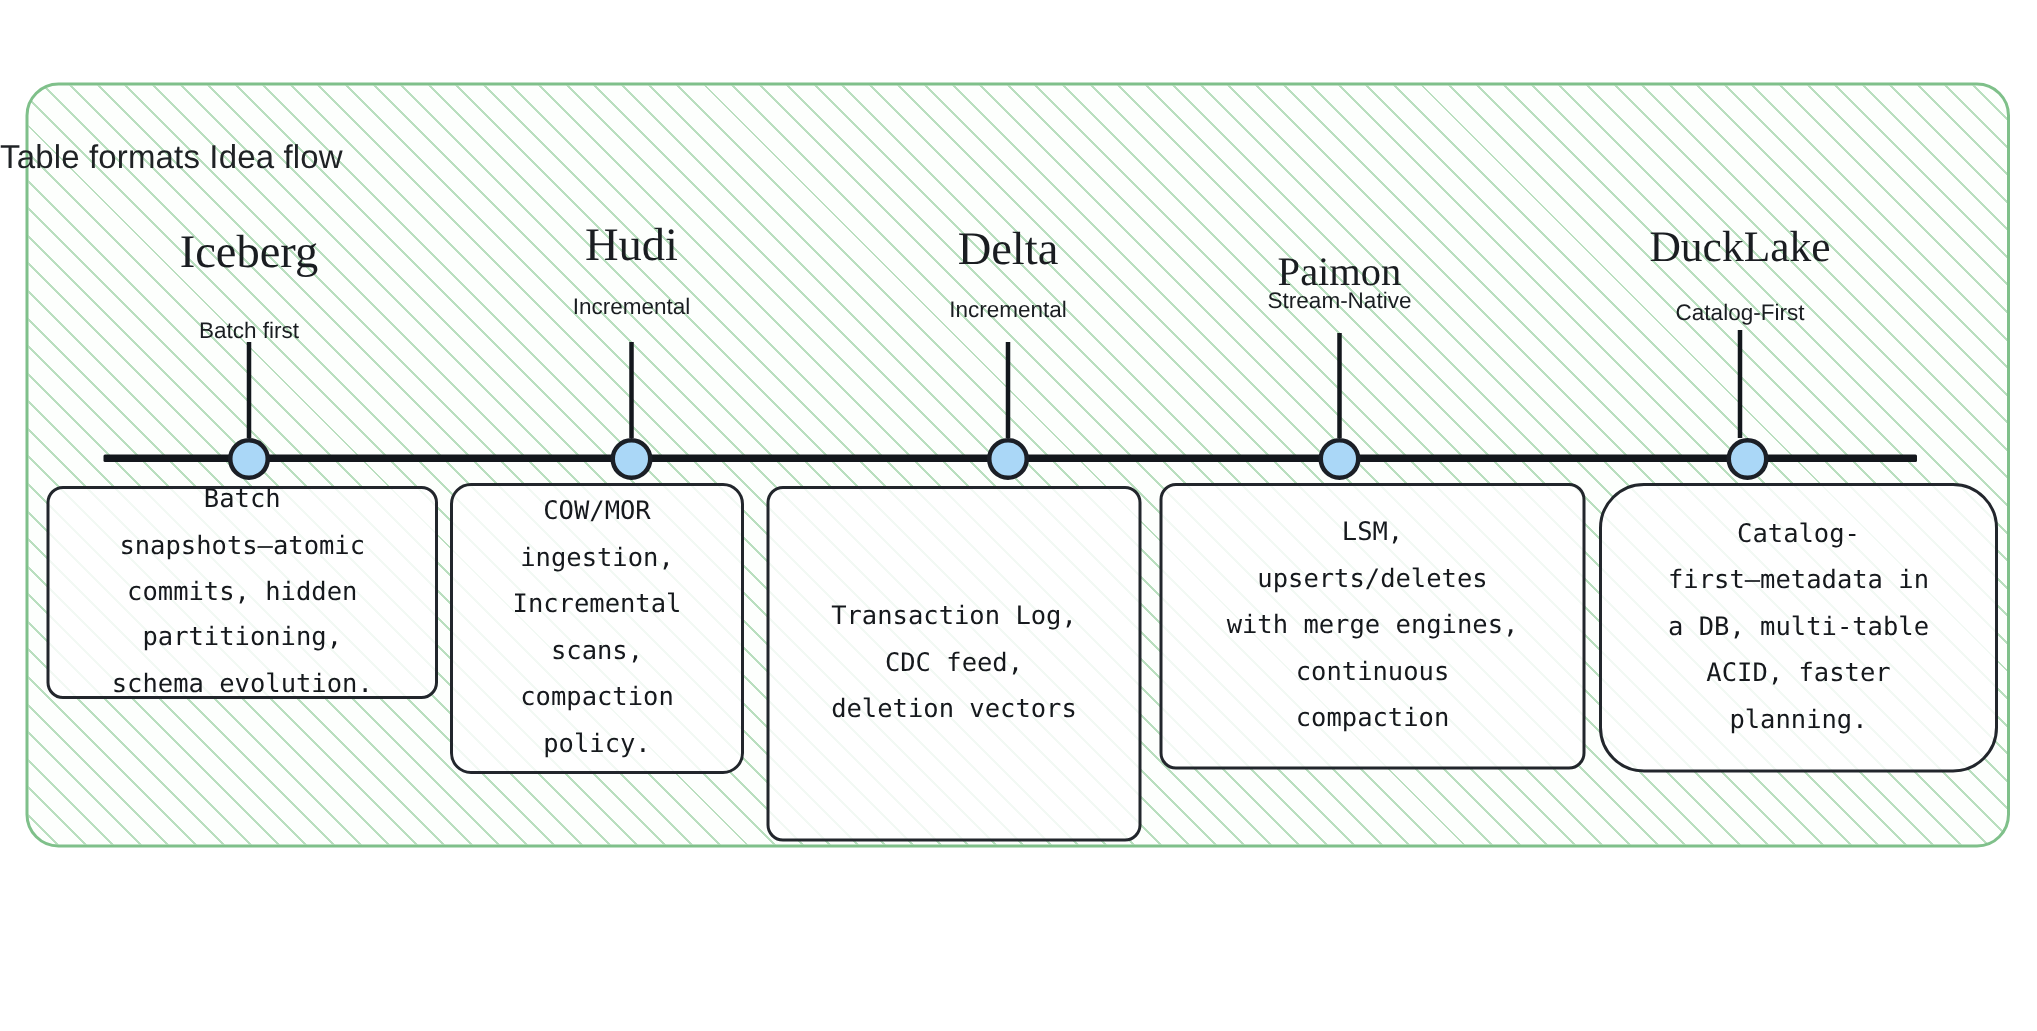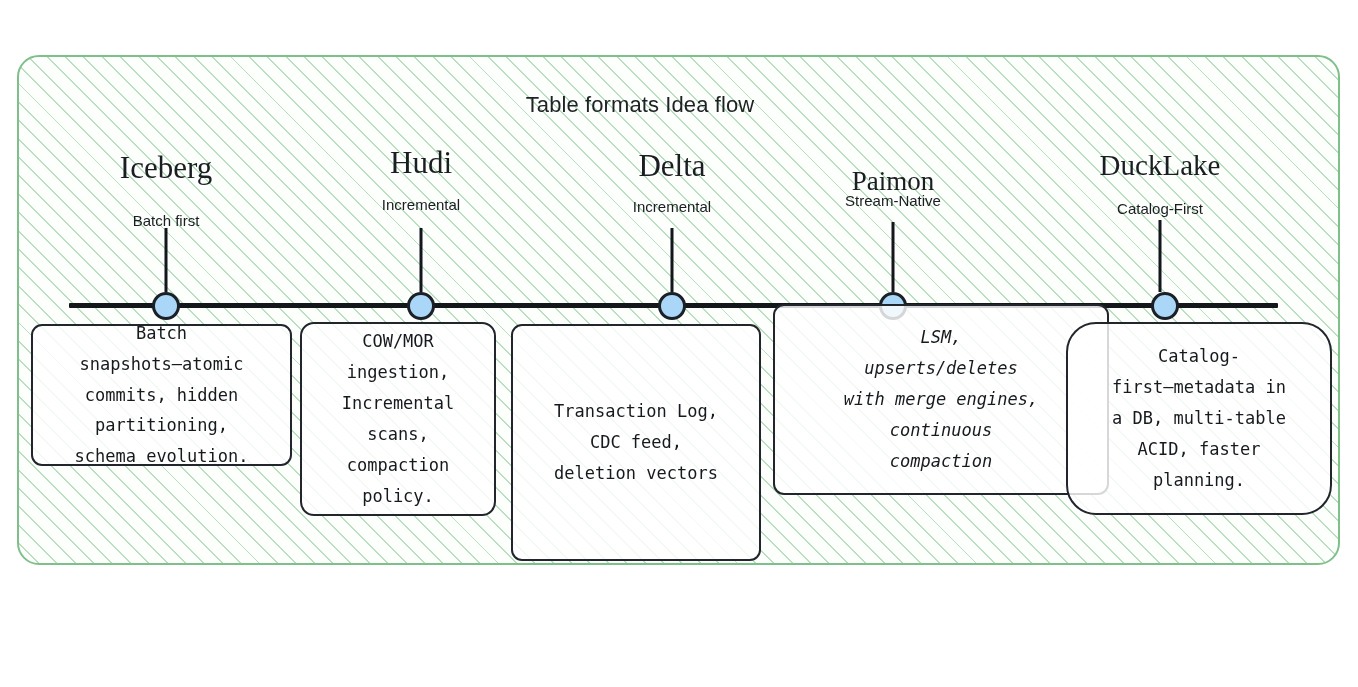--- a/index.html
+++ b/index.html
@@ -41,21 +41,20 @@
     );
     overflow: hidden;
   }
 
   
   #title {
     position: absolute;
     left: 0;
     top: 92px;
     width: 1280px;
-    text-align: center;
     font-size: 22px;
     color: #1f2225;
     letter-spacing: 0.1px;
     white-space: nowrap;
   }
 
   
   #axis {
     position: absolute;
     left: 69px;
@@ -192,21 +191,21 @@
 ingestion,
 Incremental
 scans,
 compaction
 policy.</div>
 
   <div class="desc-box" style="left:511px; top:324px; width:250px; height:237px;">Transaction Log,
 CDC feed,
 deletion vectors</div>
 
-  <div class="desc-box" style="left:773px; top:304px; width:336px; height:191px;font-style:italic;">LSM,
+  <div class="desc-box" style="left:773px; top:322px; width:284px; height:191px;">LSM,
 upserts/deletes
 with merge engines,
 continuous
 compaction</div>
 
   <div class="desc-box" style="left:1066px; top:322px; width:266px; height:193px;border-radius:30px;">Catalog-
 first—metadata in
 a DB, multi-table
 ACID, faster
 planning.</div>

